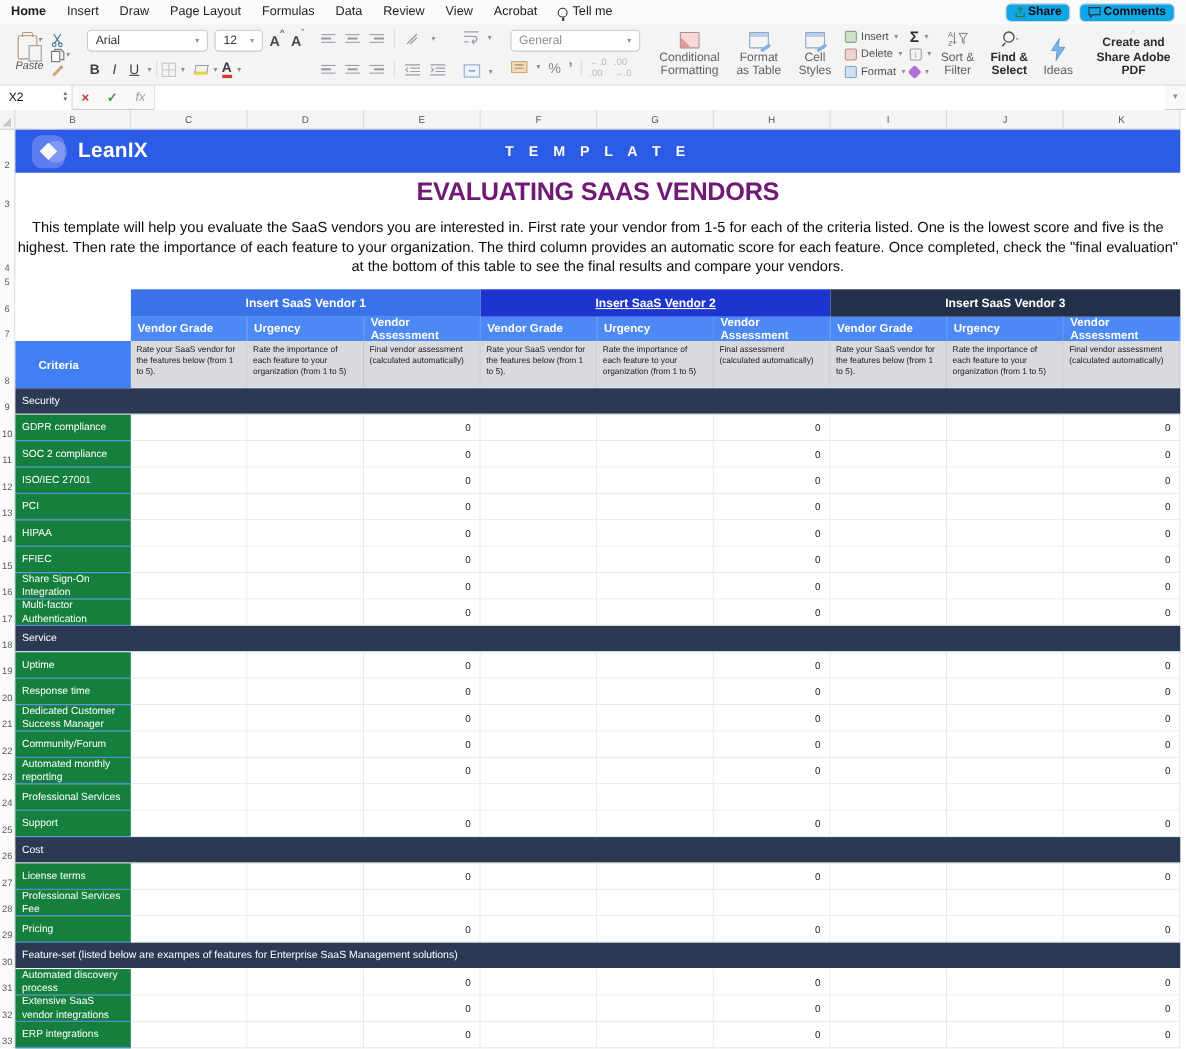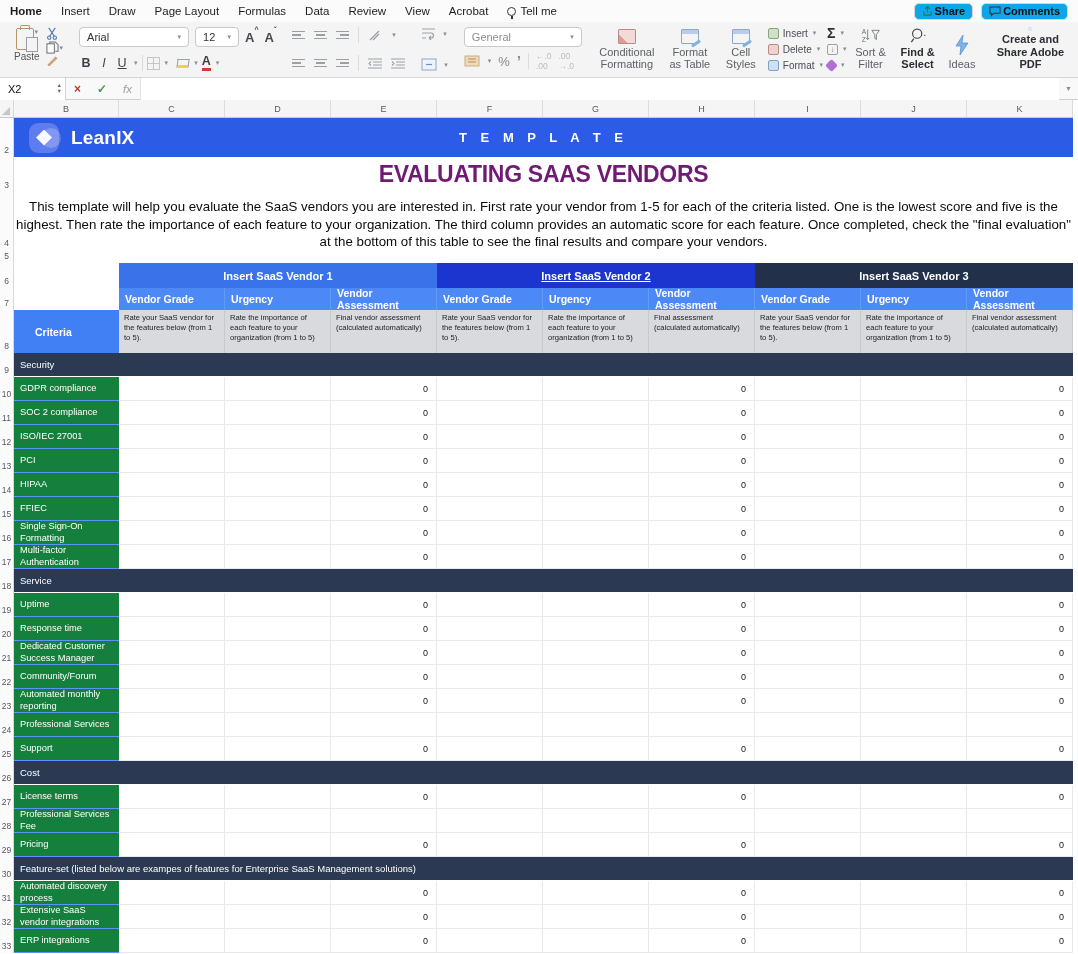--- a/index.html
+++ b/index.html
@@ -161,21 +161,21 @@
   <span class="chip">
     <svg class="ic" width="12" height="11" viewBox="0 0 13 12">
         <path d="M1 1h11v7H5L2.5 10.5V8H1z" stroke="#333" stroke-width="1.1" fill="none"></path>
       </svg>
     <span>Comments</span>
   </span>
 </div>
 
 <div class="toolbar">
 
-  <div class="tgroup" style="flex-direction:row; ">
+  <div class="tgroup" style="flex-direction:row; align-items:center;font-style:italic;">
     <div class="paste-wrap">
       <div style="display:flex;align-items:flex-start;">
         <span class="clip"></span>
         <span class="dd">▾</span>
       </div>
       <span class="paste-lbl">Paste</span>
     </div>
     <div class="mini2">
       <span class="icnbtn">
         <svg class="ic" width="13" height="13" viewBox="0 0 14 14">
@@ -585,21 +585,21 @@
         <div class="cell dcell">0</div>
         <div class="cell dcell"></div>
         <div class="cell dcell"></div>
         <div class="cell dcell">0</div>
         <div class="cell dcell"></div>
         <div class="cell dcell"></div>
         <div class="cell dcell">0</div>
       </div>
       <div class="row" style="display: flex; height: 24px;">
         <div class="gut">16</div>
-        <div class="crit">Single Sign-On Formatting</div>
+        <div class="crit">Share Sign-On Integration</div>
         <div class="cell dcell"></div>
         <div class="cell dcell"></div>
         <div class="cell dcell">0</div>
         <div class="cell dcell"></div>
         <div class="cell dcell"></div>
         <div class="cell dcell">0</div>
         <div class="cell dcell"></div>
         <div class="cell dcell"></div>
         <div class="cell dcell">0</div>
       </div>

